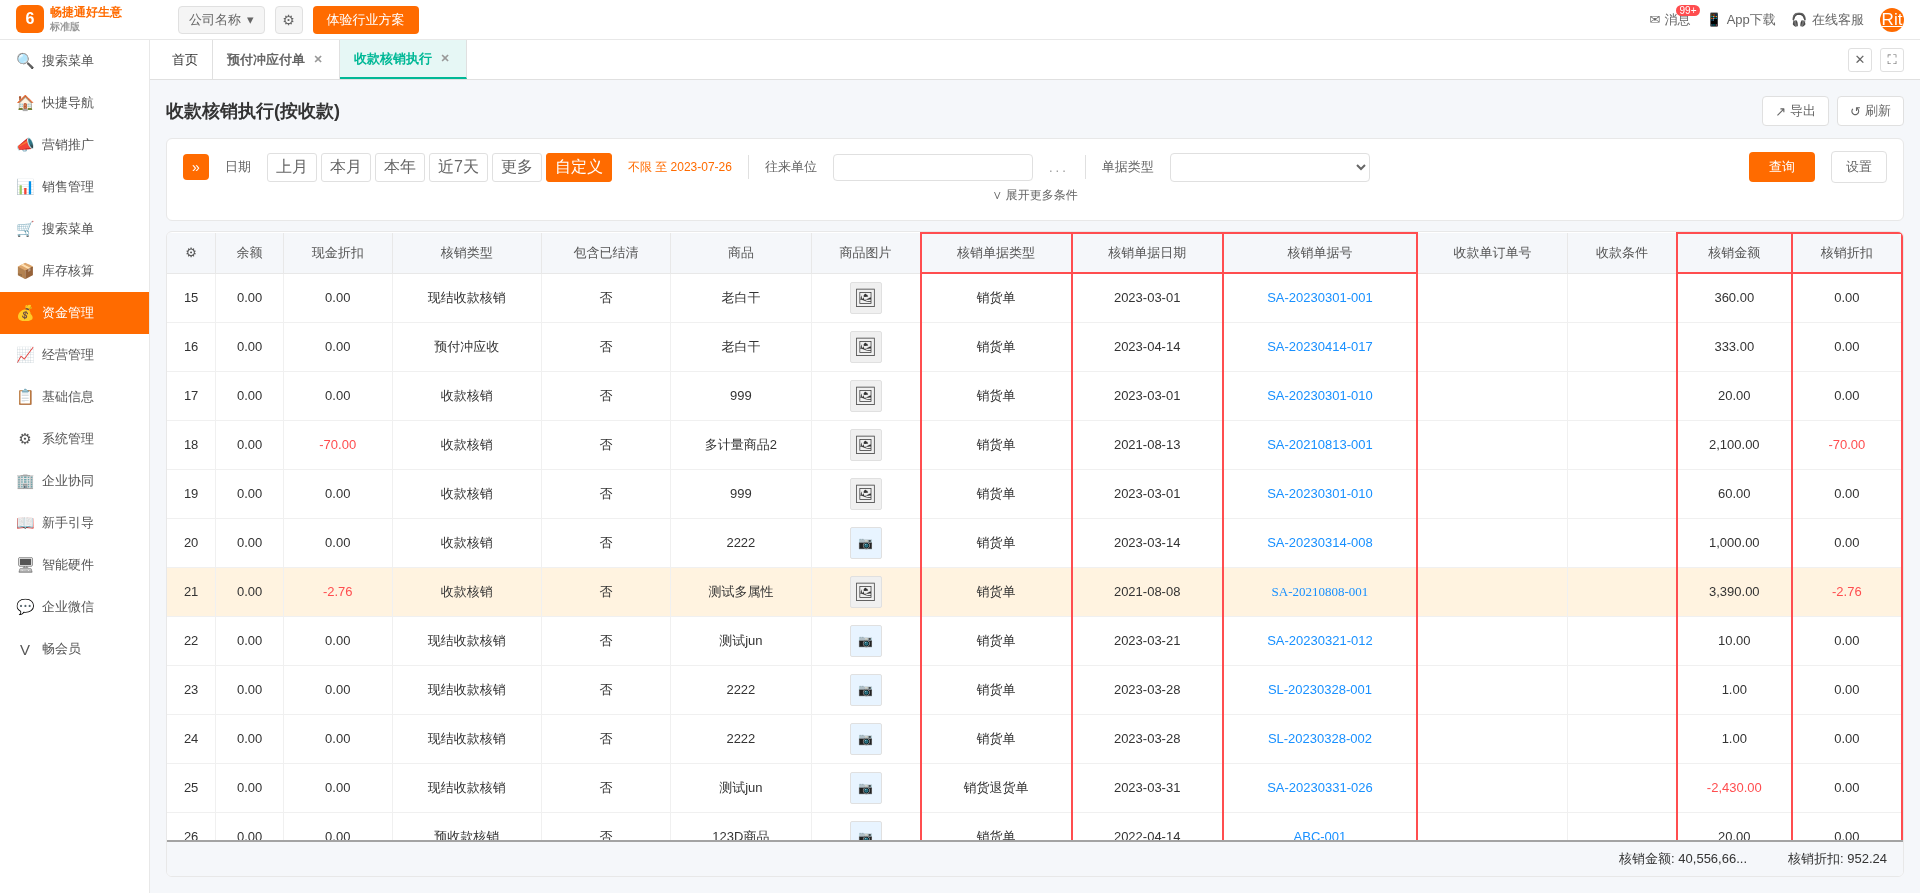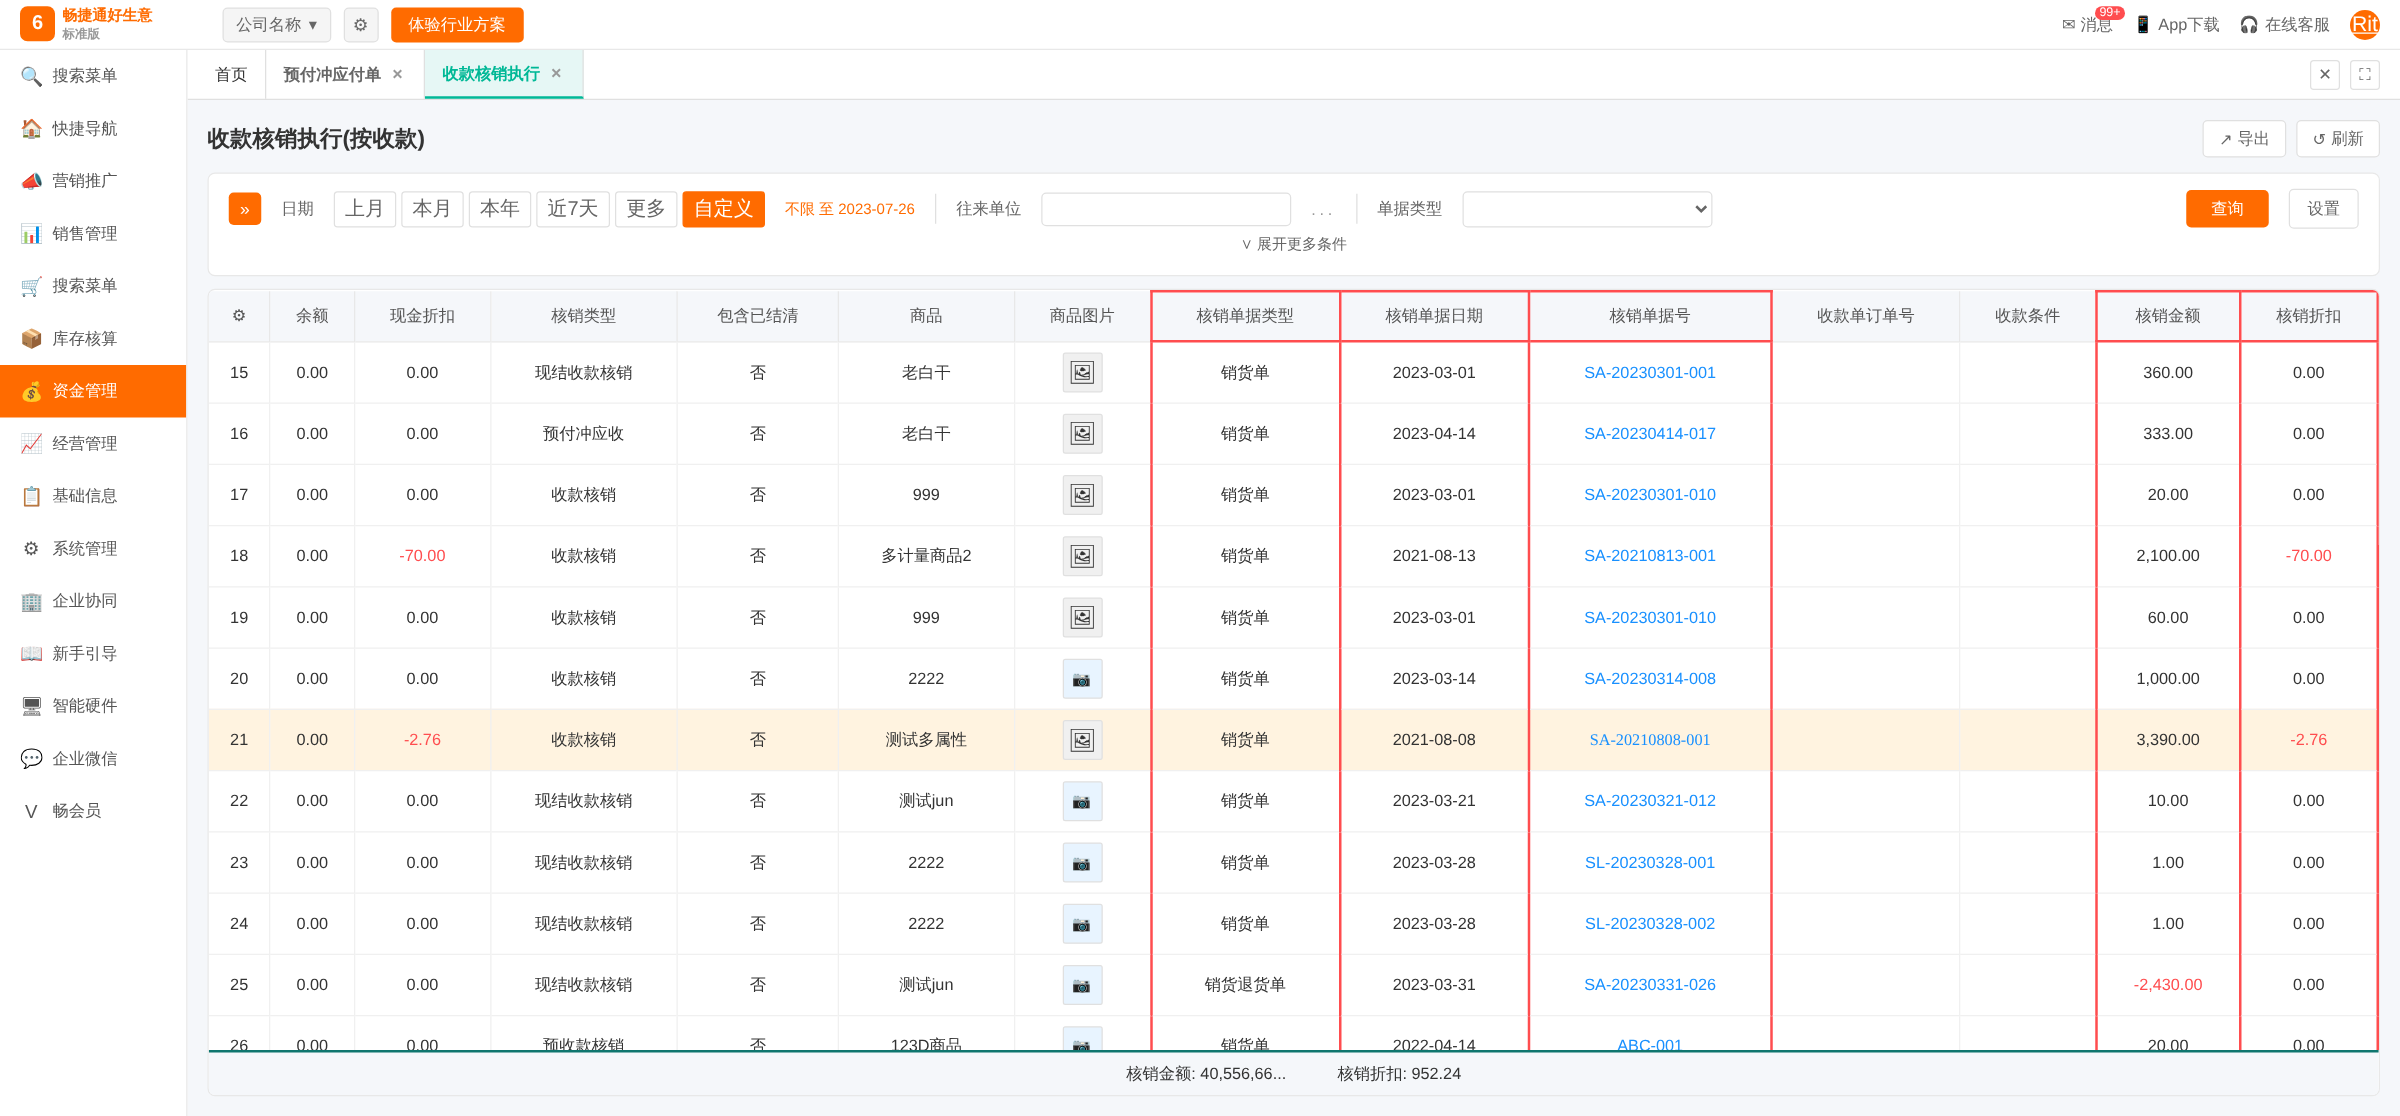--- a/index.html
+++ b/index.html
@@ -339,24 +339,24 @@
       color: #333;
       white-space: nowrap;
       border-right: 1px solid #f0f0f0;
     }
     tbody td:last-child { border-right: none; }
     .td-link { color: #1890ff; cursor: pointer; text-decoration: none; }
 
     
     .table-footer {
       background: #f5f7fa;
-      border-top: 2px solid #0f766e;
+      border-top: 2px solid #a3a3a3;
       padding: 8px 16px;
       display: flex;
-      justify-content: center;
+      justify-content: flex-end;
       gap: 41px;
       font-size: 13px;
       font-weight: 500;
     }
     .footer-total { color: #333; }
 
     
     ::-webkit-scrollbar { width: 6px; height: 6px; }
     ::-webkit-scrollbar-track { background: #f1f1f1; }
     ::-webkit-scrollbar-thumb { background: #ccc; border-radius: 3px; }

